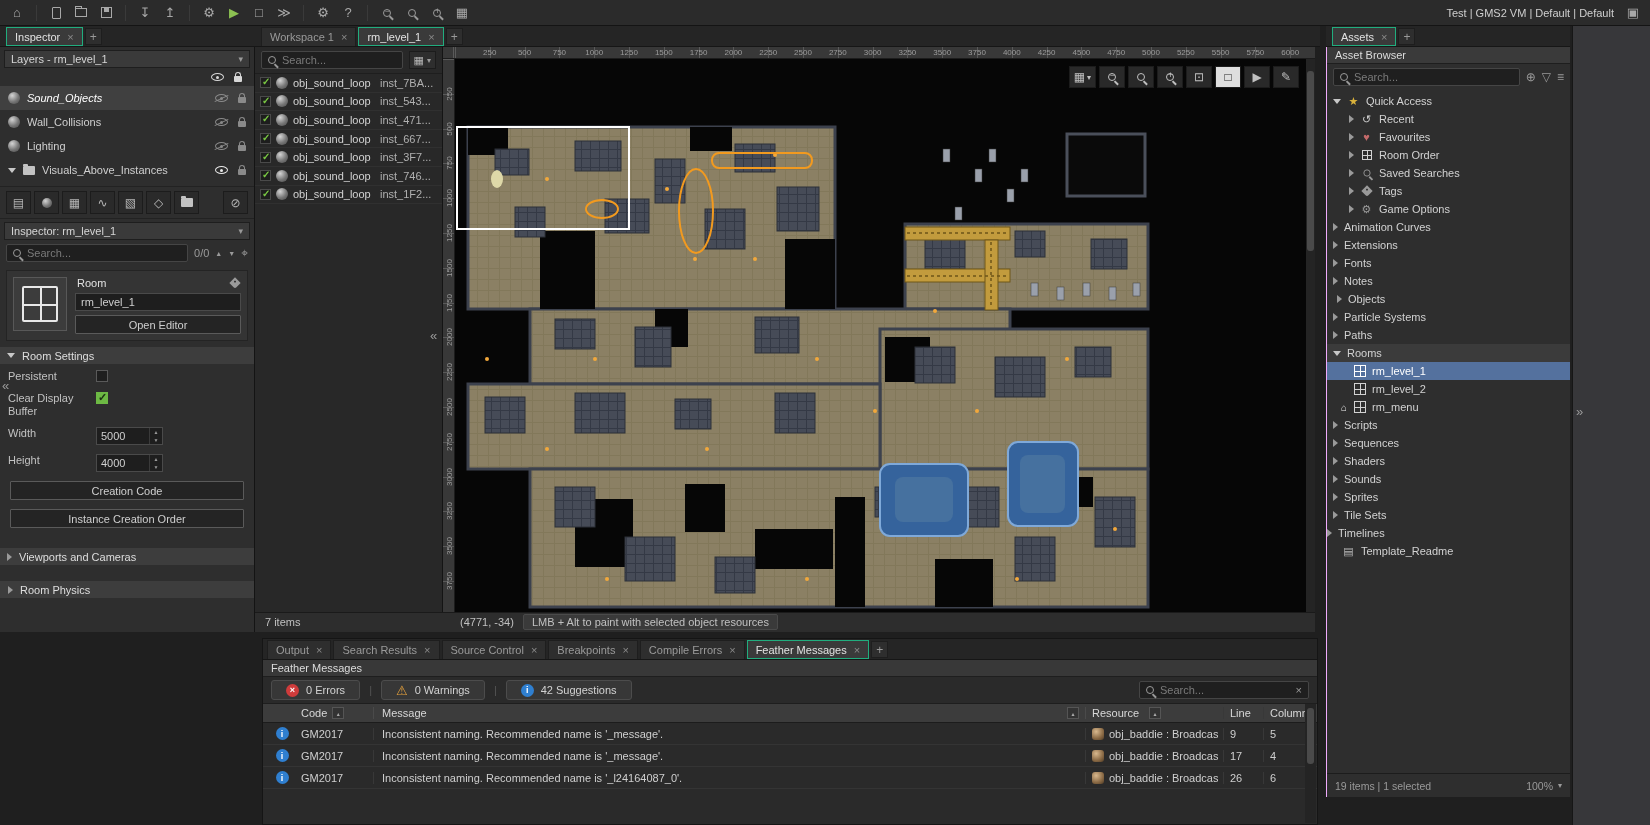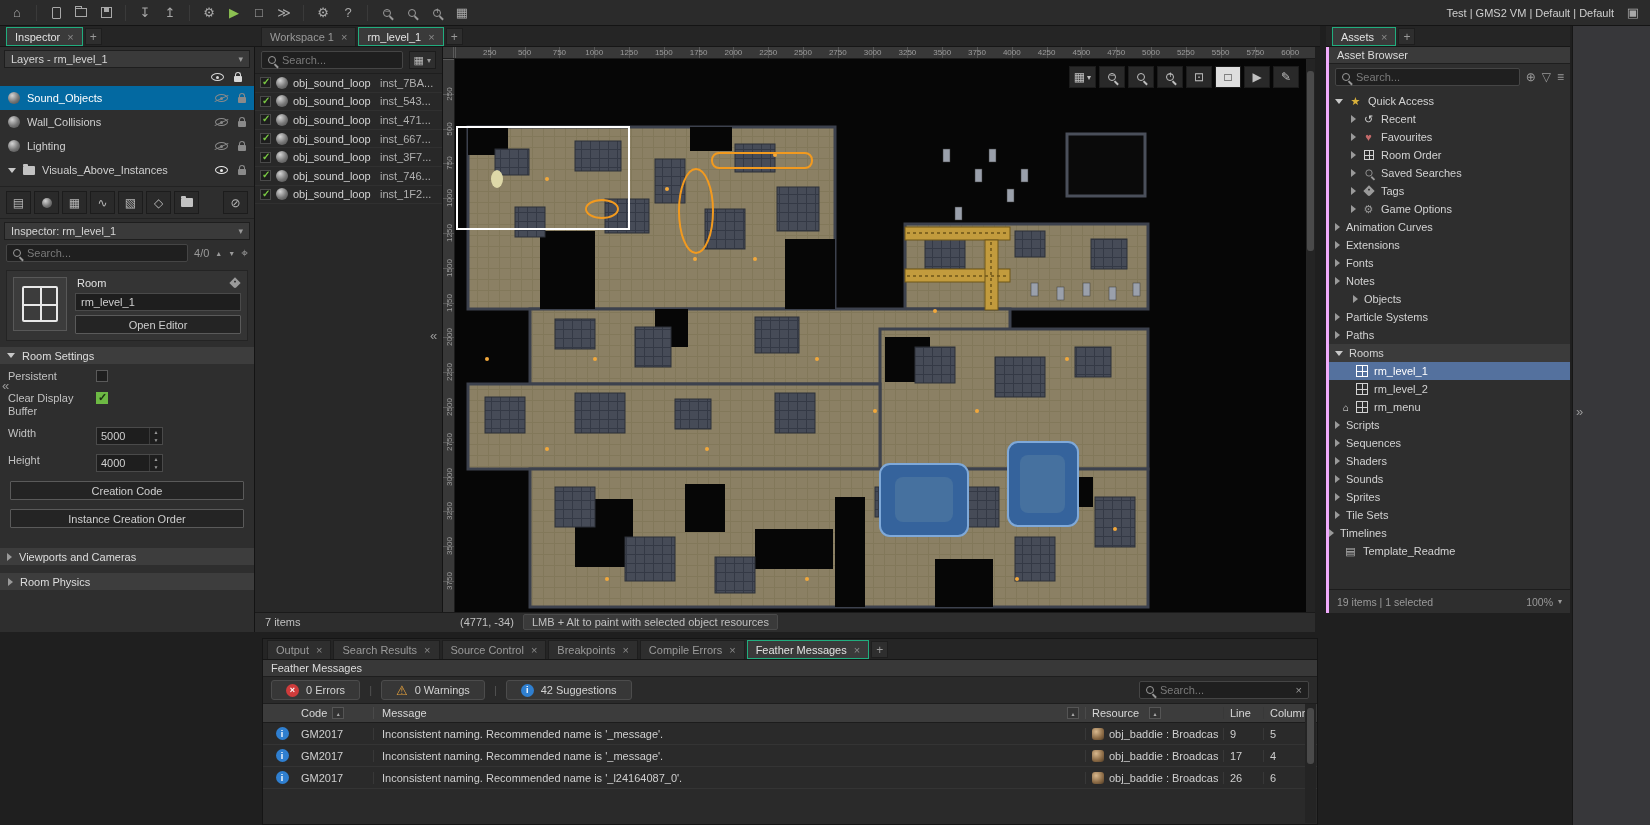--- a/index.html
+++ b/index.html
@@ -71,21 +71,21 @@
 
   
   .inspector { position:absolute; left:0; top:47px; width:255px; height:585px; background:#2e2e2e; border-right:1px solid #141414; }
   .dropdown { height:18px; margin:3px 4px 0 4px; background:#3a3a3a; border:1px solid #1e1e1e; display:flex; align-items:center;
               padding:0 6px; color:#d6d6d6; cursor:pointer; }
   .dropdown .dd { margin-left:auto; color:#9a9a9a; font-size:9px; }
   .vis-head { height:16px; display:flex; justify-content:flex-end; align-items:center; gap:10px; padding:2px 12px 0 0; color:#d8d8d8; }
   .layers { margin-top:2px; }
   .lrow { height:24px; display:flex; align-items:center; gap:7px; padding:0 8px; color:#cfcfcf; cursor:pointer; }
   .lrow .rt { margin-left:auto; display:flex; gap:10px; color:#8a8a8a; align-items:center; }
-  .lrow.sel { background:#0369a1; color:#fff; }
+  .lrow.sel { background:#404040; color:#fff;font-style:italic; }
   .lrow .on { color:#e8e8e8; }
   .layer-tools { display:flex; gap:3px; padding:4px 6px; border-top:1px solid #222; border-bottom:1px solid #222; margin-top:4px; }
   .ltb { width:25px; height:23px; background:#2a2a2a; border:1px solid #1c1c1c; color:#b5b5b5; display:inline-flex;
          align-items:center; justify-content:center; font-size:12px; cursor:pointer; }
   .ltb:last-child { margin-left:auto; }
   .search-row { display:flex; align-items:center; gap:6px; padding:4px 6px; }
   .sbox { display:flex; align-items:center; gap:6px; background:#1f1f1f; border:1px solid #454545; border-radius:2px;
           height:18px; padding:0 6px; }
   .sbox.grow { flex:1; }
   .sbox input { background:transparent; border:none; outline:none; color:#cfcfcf; font-family:inherit; font-size:11px; width:100%; }
@@ -166,21 +166,21 @@
   .mrow.thead .c-msg, .mrow.thead .c-res { border-left:1px solid #4a4a4a; }
   .c-res { width:138px; flex:none; display:flex; align-items: center; gap:5px; overflow:hidden; white-space:nowrap; border-left:1px solid #383838; padding-left:6px; }
   .c-res .rtext { overflow:hidden; text-overflow:ellipsis; }
   .c-line { width:40px; flex:none; padding-left:6px; border-left:1px solid #383838; }
   .c-col { width:54px; flex:none; padding-left:6px; border-left:1px solid #383838; }
   .bscroll { position:absolute; right:1px; top:65px; width:11px; bottom:1px; background:#242424; }
   .bscroll .thumb { position:absolute; left:2px; width:7px; top:4px; height:56px; background:#4a4a4a; border-radius:3px; }
 
   
   .trow-right { left:1326px; top:26px; width:244px; }
-  .assets { position:absolute; left:1326px; top:47px; width:244px; height:566px; background:#2e2e2e; border-left:3px solid #f0abfc; }
+  .assets { position:absolute; left:1326px; top:47px; width:244px; height:750px; background:#2e2e2e; border-left:1px solid #f0abfc; }
   .atitle { height:17px; background:#3a3a3a; display:flex; align-items:center; padding:0 8px; color:#dcdcdc; border-bottom:1px solid #1e1e1e; }
   .asearch { display:flex; align-items:center; gap:6px; padding:4px 6px; }
   .aicon { color:#9a9a9a; font-size:12px; cursor:pointer; flex:none; }
   .tree { padding-top:2px; }
   .titem { height:18px; display:flex; align-items:center; gap:6px; color:#d2d2d2; cursor:pointer; padding-right:4px; }
   .titem .tico { display:inline-flex; width:13px; justify-content:center; flex:none; font-size:11px; }
   .titem.grp { background:#3b3b3b; }
   .titem.sel { background:#54719e; color:#fff; }
   .star { color:#d9b13b; } .heart { color:#c46a6a; } .gear { color:#9a9a9a; } .note { color:#b8b8b8; }
   .homemark { color:#e8e8e8; font-size:10px; }
@@ -310,21 +310,21 @@
     </div>
     <div class="dropdown">
       <span>Inspector: rm_level_1</span>
       <span class="dd">▾</span>
     </div>
     <div class="search-row">
       <div class="sbox grow">
         <span class="mag"></span>
         <input placeholder="Search..." style="">
       </div>
-      <span class="cnt">4/0</span>
+      <span class="cnt">0/0</span>
       <span class="mini">▲</span>
       <span class="mini">▼</span>
       <span class="pin">⌖</span>
     </div>
     <div class="room-card">
       <div class="room-thumb">
           <span class="roomic big"></span>
         </div>
       <div class="room-meta">
         <div class="rm-row1">
@@ -368,21 +368,21 @@
             </span>
         </span>
       </div>
       <button class="btn wide">Creation Code</button>
       <button class="btn wide">Instance Creation Order</button>
     </div>
     <div class="sec" style="margin-top:18px;">
       <span class="car-r"></span>
       <span>Viewports and Cameras</span>
     </div>
-    <div class="sec" style="margin-top:8px;padding-left:8px;">
+    <div class="sec" style="margin-top:16px;padding-left:8px;">
       <span class="car-r"></span>
       <span>Room Physics</span>
     </div>
   </section>
   <span class="collapser" style="left:2px;top:378px;">«</span>
 
   <div class="tabrow" style="left:255px;top:26px;width:1065px;">
     <div class="tab">
       <span>Workspace 1</span>
       <span class="x">×</span>
@@ -828,21 +828,21 @@
           <span>Extensions</span>
         </div>
       <div class="titem" style="padding-left:6px;">
           <span class="car-r"></span>
           <span>Fonts</span>
         </div>
       <div class="titem" style="padding-left:6px;">
           <span class="car-r"></span>
           <span>Notes</span>
         </div>
-      <div class="titem" style="padding-left:24px;">
+      <div class="titem" style="padding-left:10px;">
           <span class="car-r"></span>
           <span>Objects</span>
         </div>
       <div class="titem" style="padding-left:6px;">
           <span class="car-r"></span>
           <span>Particle Systems</span>
         </div>
       <div class="titem" style="padding-left:6px;">
           <span class="car-r"></span>
           <span>Paths</span>

